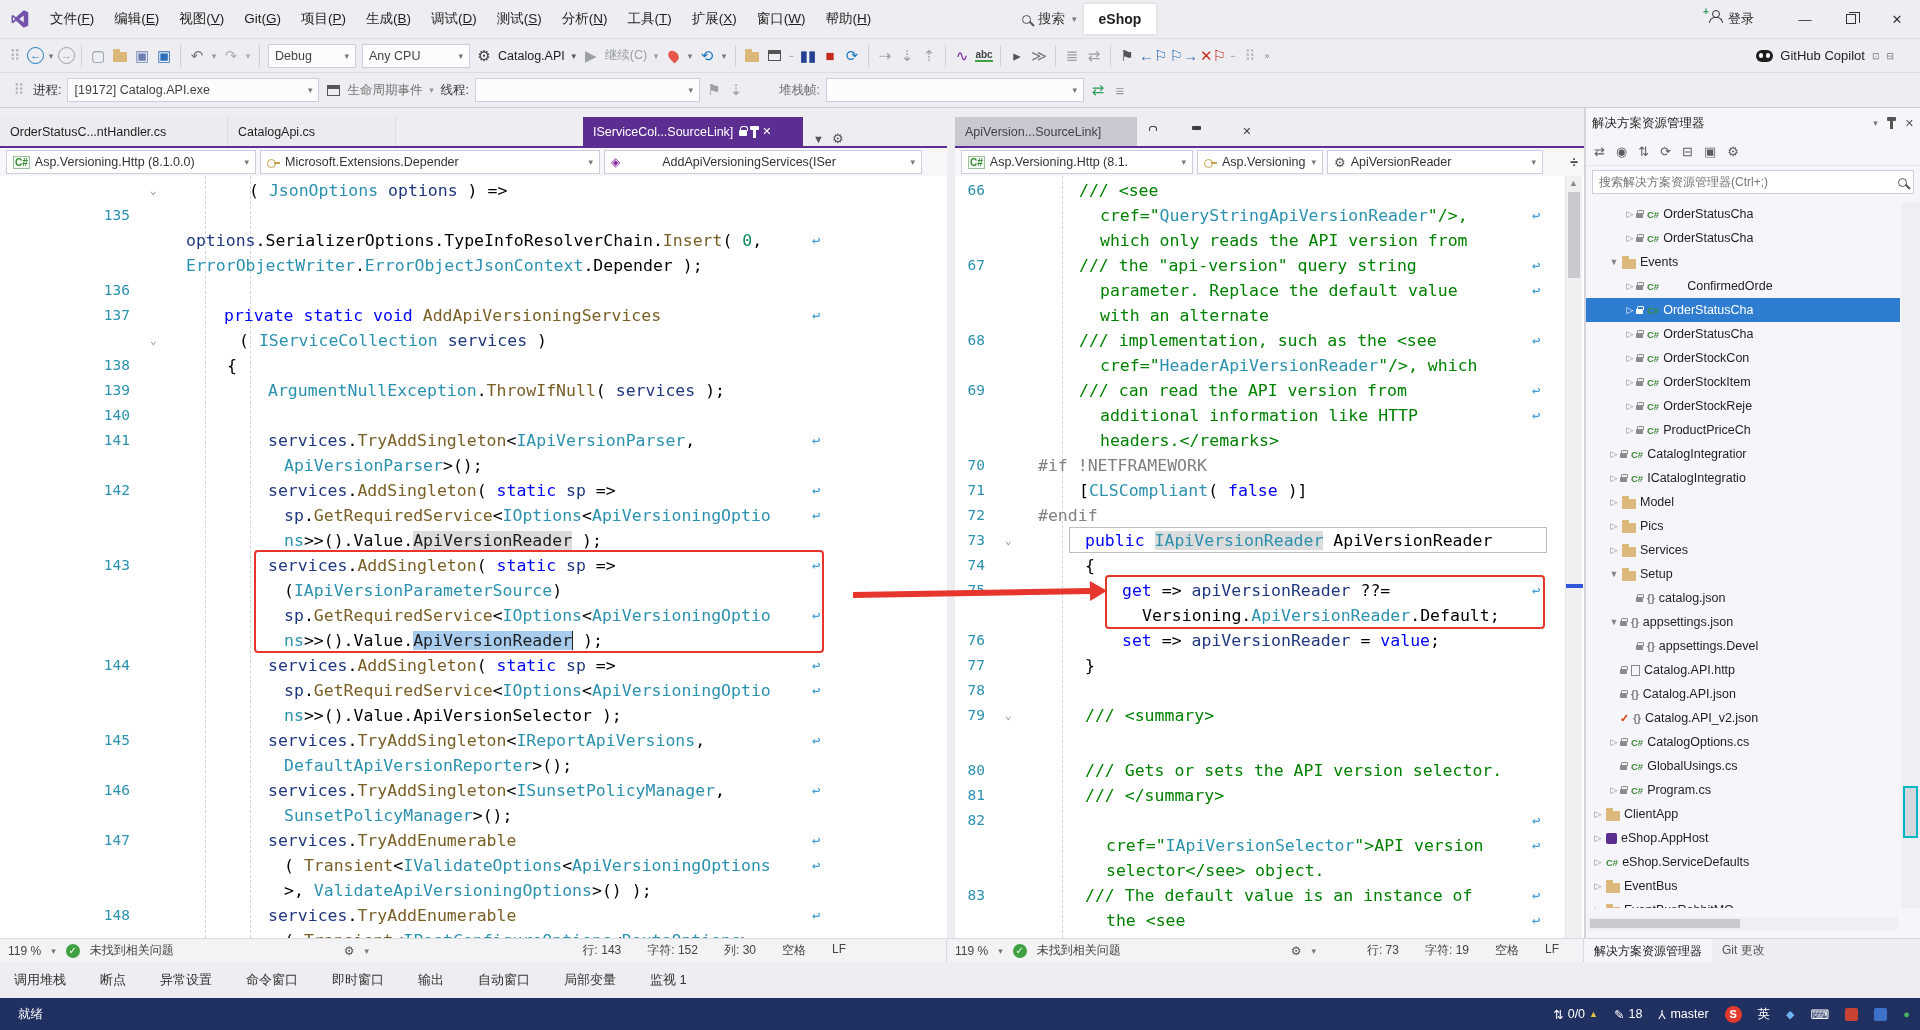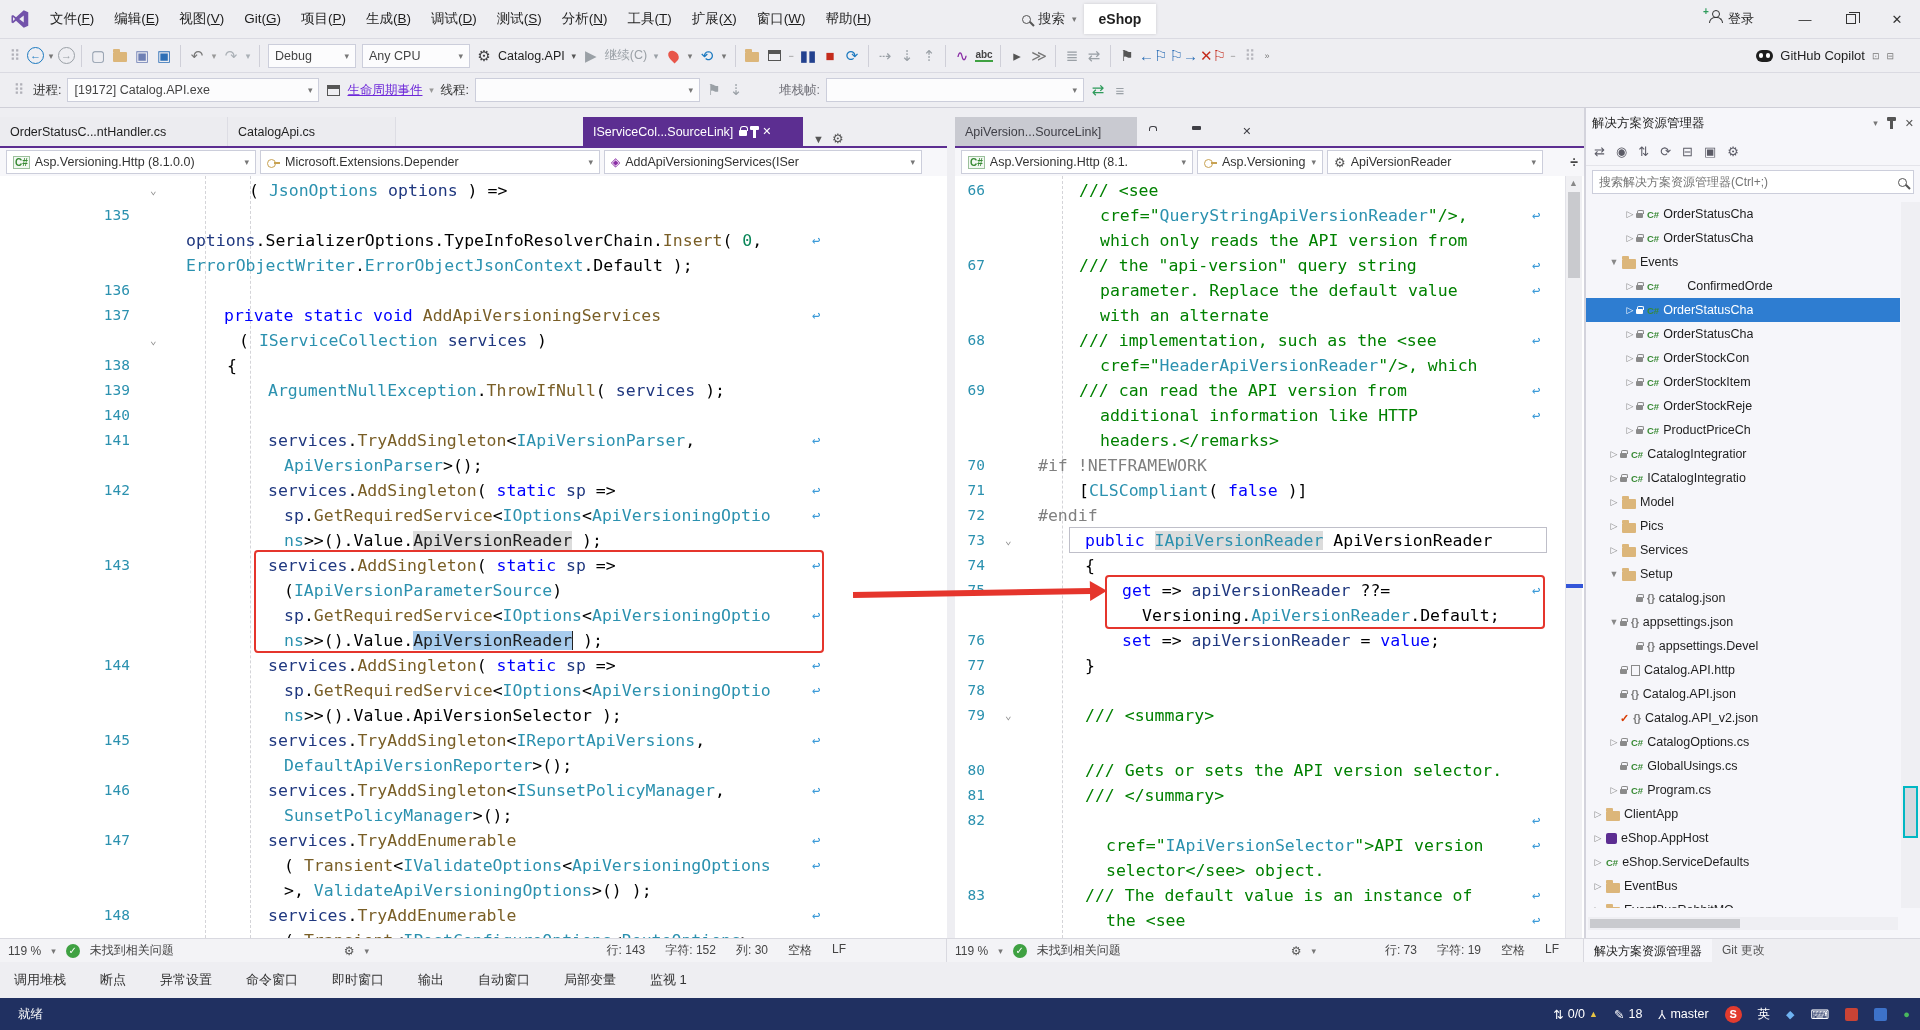--- a/index.html
+++ b/index.html
@@ -132,21 +132,21 @@
   #se-vthumb { position:absolute; right:2px; top:584px; width:15px; height:52px; background:#D4D8DE; border:2px solid #00B7C3; }
   #se-hscroll { position:absolute; left:2px; right:22px; bottom:8px; height:13px; background:#EFEFF3; }
   #se-hthumb { position:absolute; left:2px; top:2px; width:150px; height:9px; background:#C9CACE; }
 
   
   #statusband { position:absolute; top:938px; left:0; width:1920px; height:24px; background:#F3F3F6; border-top:1px solid #D9D9E0; display:flex; font-size:12px; color:#444; }
   .edstatus { position:relative; display:flex; align-items:center; gap:10px; padding-left:8px; }
   #edstatus-left { width:947px; border-right:1px solid #D9D9E0; }
   #edstatus-right { width:637px; border-right:1px solid #D9D9E0; }
   .ichk { width:14px; height:14px; border-radius:50%; background:#3FA142; color:#fff; font-size:10px; text-align:center; line-height:14px; flex:none; }
-  .est-right { margin-left:auto; display:flex; gap:20px; }
+  .est-right { margin-left:auto; display:flex; gap:26px; }
   #edstatus-left .est-right { padding-right:100px; }
   #edstatus-right .est-right { padding-right:24px; }
   #se-tabs { flex:1; display:flex; align-items:stretch; background:#EEEEF2; }
   .setab { display:flex; align-items:center; padding:0 10px; font-size:12px; }
   .setab.active { background:#F6F6FA; border-top:1px solid #F6F6FA; color:#1E1E1E; }
   .setab.inactive { color:#555; }
 
   #paneltabs { position:absolute; top:962px; left:0; width:1920px; height:36px; background:#EEEEF2; display:flex; align-items:center; gap:34px; padding-left:14px; }
   .ptab { font-size:13px; color:#333; }
 
@@ -290,21 +290,21 @@
   <div id="toolbar3">
       <span class="tbi" style="color: rgb(176, 176, 184);">⠿</span>
       <span class="tblab" style="color: rgb(51, 51, 51);">进程:</span>
       <span class="tbsel" style="width: 252px;">
         <span>[19172] Catalog.API.exe</span>
         <span class="caret">▾</span>
       </span>
       <span class="tbi">
         <span class="icw"></span>
       </span>
-      <span class="tblab" style="color: #6d28d9; text-decoration: underline;">生命周期事件</span>
+      <span class="tblab" style="color: #737373;">生命周期事件</span>
       <span class="tbi sm" style="color: rgb(153, 153, 153);">▾</span>
       <span class="tblab" style="color: rgb(51, 51, 51);">线程:</span>
       <span class="tbsel" style="width: 225px;">
         <span></span>
         <span class="caret">▾</span>
       </span>
       <span class="tbi" style="color: rgb(154, 160, 166);">⚑</span>
       <span class="tbi" style="color: rgb(154, 160, 166);">⇣</span>
       <span class="tblab" style="color: rgb(112, 112, 120); margin-left: 32px;">堆栈帧:</span>
       <span class="tbsel" style="width: 258px;">
@@ -343,33 +343,33 @@
             <span style="overflow: hidden; flex: 1 1 0%;">Asp.Versioning.Http (8.1.0.0)</span>
             <span class="caret">▾</span>
           </span>
           <span class="bc-seg" style="width: 340px;">
             <span class="ikey"></span>
             <span style="overflow: hidden; flex: 1 1 0%;">Microsoft.Extensions.Depender</span>
             <span class="caret">▾</span>
           </span>
           <span class="bc-seg" style="width: 318px;">
             <span class="bic-cube">◈</span>
-            <span style="overflow: hidden; flex: 1 1 0%;">AddApiVersioningServices(ISer</span>
+            <span style="overflow: hidden; flex: 1 1 0%; margin-left: 37px;">AddApiVersioningServices(ISer</span>
             <span class="caret">▾</span>
           </span>
           <span class="bc-split">÷</span>
         </div>
       <div class="code edL" id="code-left">
         <div class="iguide" style="left:205px; top:0; bottom:0;"></div>
         <div class="iguide" style="left:250px; top:0; bottom:0;"></div>
         <div id="rows-left" style="padding-top: 2px;">
             <div class="crow"><span class="lnum"></span><span class="fold">⌄</span><div class="ccontent" style="padding-left: 104px;"><span class="s-p">( </span><span class="s-t">JsonOptions</span><span class="s-p"> </span><span class="s-v">options</span><span class="s-p"> ) =&gt;</span></div></div>
             <div class="crow"><span class="lnum">135</span><div class="ccontent" style="padding-left: 0px;"></div></div>
             <div class="crow"><span class="lnum"></span><div class="ccontent" style="padding-left: 41px;"><span class="s-v">options</span><span class="s-p">.SerializerOptions.TypeInfoResolverChain.</span><span class="s-m">Insert</span><span class="s-p">( </span><span class="s-n">0</span><span class="s-p">,</span></div><span class="wrapg">↩</span></div>
-            <div class="crow"><span class="lnum"></span><div class="ccontent" style="padding-left: 41px;"><span class="s-t">ErrorObjectWriter</span><span class="s-p">.</span><span class="s-t">ErrorObjectJsonContext</span><span class="s-p">.Default );</span></div></div>
+            <div class="crow"><span class="lnum"></span><div class="ccontent" style="padding-left: 41px;"><span class="s-t">ErrorObjectWriter</span><span class="s-p">.</span><span class="s-t">ErrorObjectJsonContext</span><span class="s-p">.Depender );</span></div></div>
             <div class="crow"><span class="lnum">136</span><div class="ccontent" style="padding-left: 0px;"></div></div>
             <div class="crow"><span class="lnum">137</span><div class="ccontent" style="padding-left: 79px;"><span class="s-k">private</span><span class="s-p"> </span><span class="s-k">static</span><span class="s-p"> </span><span class="s-k">void</span><span class="s-p"> </span><span class="s-m">AddApiVersioningServices</span></div><span class="wrapg">↩</span></div>
             <div class="crow"><span class="lnum"></span><span class="fold">⌄</span><div class="ccontent" style="padding-left: 94px;"><span class="s-p">( </span><span class="s-t">IServiceCollection</span><span class="s-p"> </span><span class="s-v">services</span><span class="s-p"> )</span></div></div>
             <div class="crow"><span class="lnum">138</span><div class="ccontent" style="padding-left: 82px;"><span class="s-p">{</span></div></div>
             <div class="crow"><span class="lnum">139</span><div class="ccontent" style="padding-left: 123px;"><span class="s-t">ArgumentNullException</span><span class="s-p">.</span><span class="s-m">ThrowIfNull</span><span class="s-p">( </span><span class="s-v">services</span><span class="s-p"> );</span></div></div>
             <div class="crow"><span class="lnum">140</span><div class="ccontent" style="padding-left: 0px;"></div></div>
             <div class="crow"><span class="lnum">141</span><div class="ccontent" style="padding-left: 123px;"><span class="s-v">services</span><span class="s-p">.</span><span class="s-m">TryAddSingleton</span><span class="s-p">&lt;</span><span class="s-t">IApiVersionParser</span><span class="s-p">,</span></div><span class="wrapg">↩</span></div>
             <div class="crow"><span class="lnum"></span><div class="ccontent" style="padding-left: 139px;"><span class="s-t">ApiVersionParser</span><span class="s-p">&gt;();</span></div></div>
             <div class="crow"><span class="lnum">142</span><div class="ccontent" style="padding-left: 123px;"><span class="s-v">services</span><span class="s-p">.</span><span class="s-m">AddSingleton</span><span class="s-p">( </span><span class="s-k">static</span><span class="s-p"> </span><span class="s-v">sp</span><span class="s-p"> =&gt;</span></div><span class="wrapg">↩</span></div>
             <div class="crow"><span class="lnum"></span><div class="ccontent" style="padding-left: 139px;"><span class="s-v">sp</span><span class="s-p">.</span><span class="s-m">GetRequiredService</span><span class="s-p">&lt;</span><span class="s-t">IOptions</span><span class="s-p">&lt;</span><span class="s-t">ApiVersioningOptio</span></div><span class="wrapg">↩</span></div>

